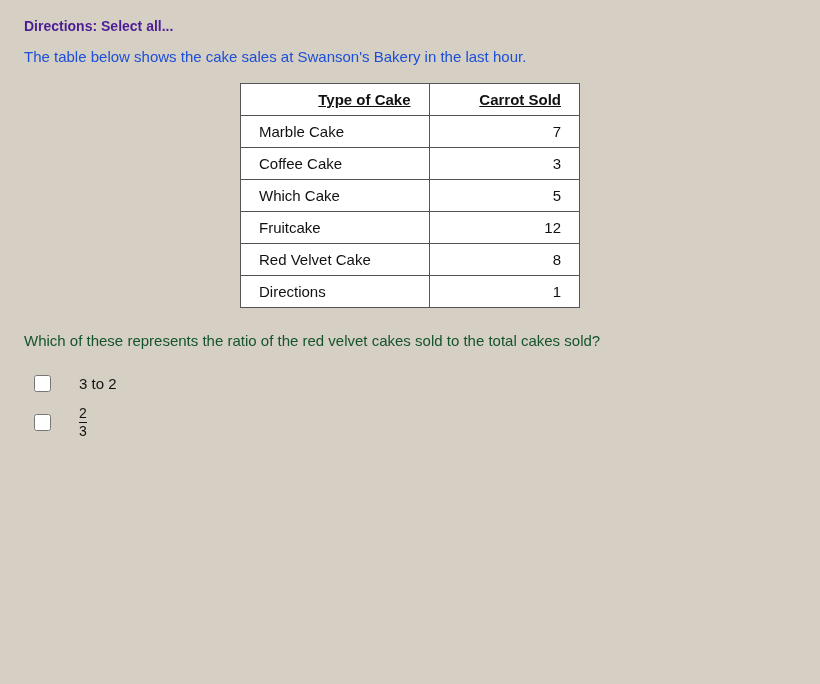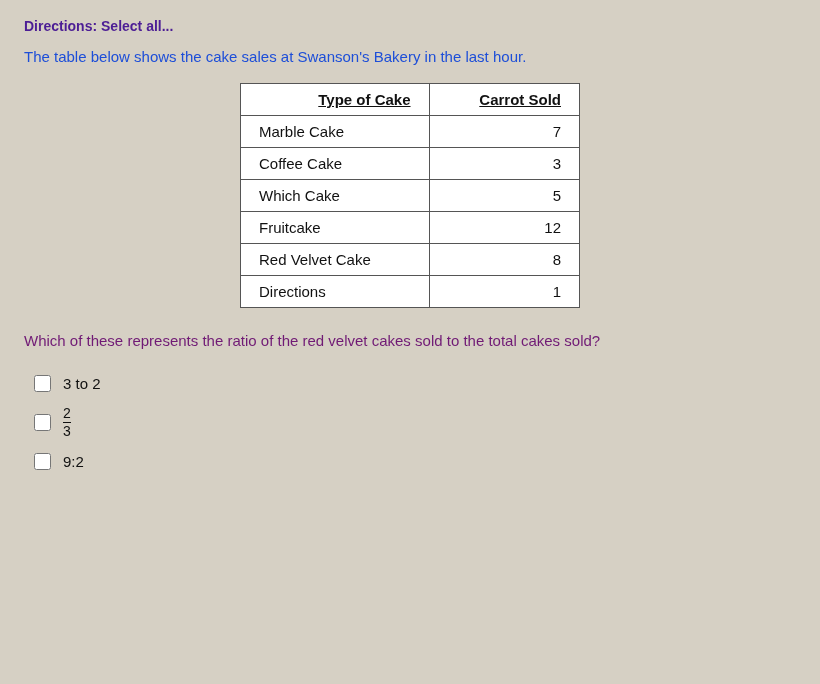--- a/index.html
+++ b/index.html
@@ -52,35 +52,35 @@
       background: #fff;
     }
 
     table td:first-child {
       text-align: left;
     }
 
     .question-text {
       font-size: 15px;
       margin-bottom: 22px;
-      color: #701a75;
+      color: #14532d;
       line-height: 1.5;
     }
 
     .answer-options {
       display: flex;
       flex-direction: column;
       gap: 14px;
       padding-left: 10px;
     }
 
     .answer-option {
       display: flex;
       align-items: center;
-      gap: 12px;
+      gap: 28px;
       font-size: 15px;
       cursor: pointer;
     }
 
     .answer-option input[type="checkbox"] {
       width: 17px;
       height: 17px;
       cursor: pointer;
       accent-color: #333;
     }
@@ -168,18 +168,14 @@
 
   <label class="answer-option">
     <input type="checkbox" style="">
     <span class="fraction">
       <span class="numerator">2</span>
       <span class="denominator">3</span>
     </span>
   </label>
 
 
-  <label class="answer-option">
-    <input type="checkbox" style="">
-    <span>9:2</span>
-  </label>
 
 </div>
 
 </body></html>

